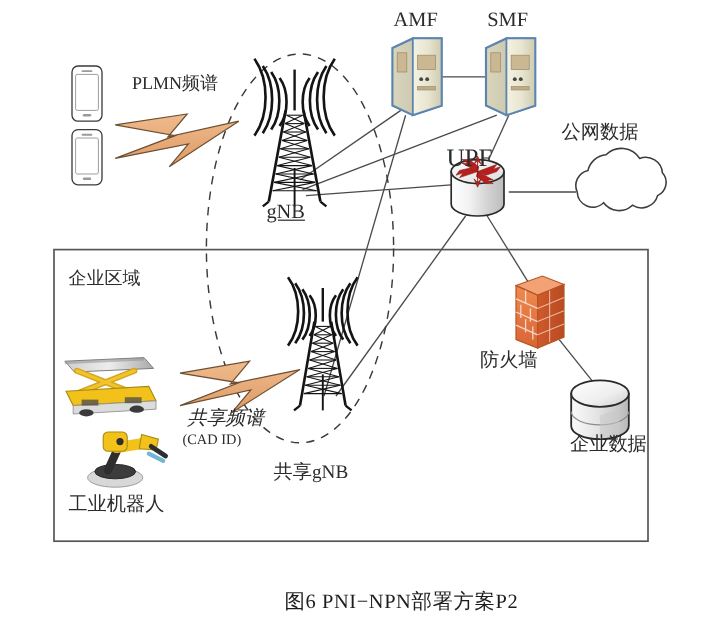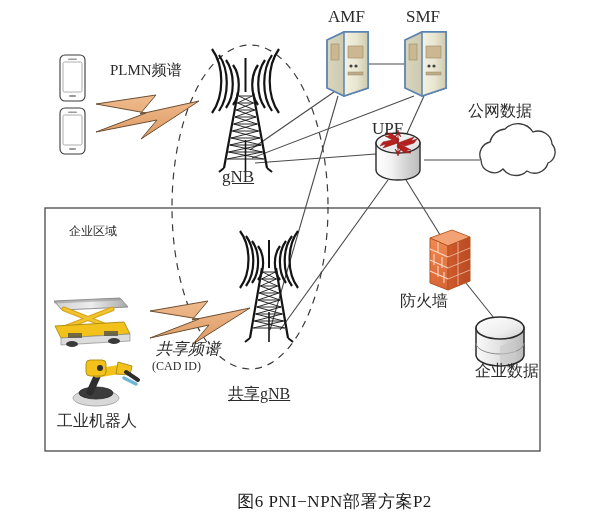--- a/index.html
+++ b/index.html
@@ -338,31 +338,31 @@
 </svg>
 
 <div class="lbl lbl-en" style="left:110px;top:62px;font-size:15px;">PLMN频谱</div>
 
 <div class="lbl lbl-en" style="left:222px;top:168px;font-size:17px;text-decoration:underline;">gNB</div>
 
 <div class="lbl lbl-en" style="left:328px;top:8px;font-size:17px;">AMF</div>
 
 <div class="lbl lbl-en" style="left:406px;top:8px;font-size:17px;">SMF</div>
 
-<div class="lbl lbl-en" style="left:372px;top:120px;font-size:17px;">UPF</div>
+<div class="lbl lbl-en" style="left:372px;top:120px;font-size:21px;">UPF</div>
 
 <div class="lbl" style="left:468px;top:102px;font-size:16px;">公网数据</div>
 
-<div class="lbl" style="left:57px;top:225px;font-size:12px;margin-left:12px;">企业区域</div>
+<div class="lbl" style="left:57px;top:225px;font-size:15px;">企业区域</div>
 
 <div class="lbl" style="left:156px;top:340px;font-size:16px;font-style:italic;">共享频谱</div>
 
 <div class="lbl lbl-en" style="left:152px;top:360px;font-size:12px;">(CAD ID)</div>
 
-<div class="lbl" style="left:228px;top:385px;font-size:16px;text-decoration:underline;">共享gNB</div>
+<div class="lbl" style="left:228px;top:385px;font-size:16px;">共享gNB</div>
 
 <div class="lbl" style="left:57px;top:412px;font-size:16px;font-family:Liberation Serif, serif;">工业机器人</div>
 
 <div class="lbl" style="left:380px;top:292px;font-size:16px;margin-left:20px;">防火墙</div>
 
 <div class="lbl" style="left:463px;top:362px;font-size:16px;margin-left:12px;">企业数据</div>
 
 <div class="caption">图6    PNI−NPN部署方案P2</div>
 
 </div>

